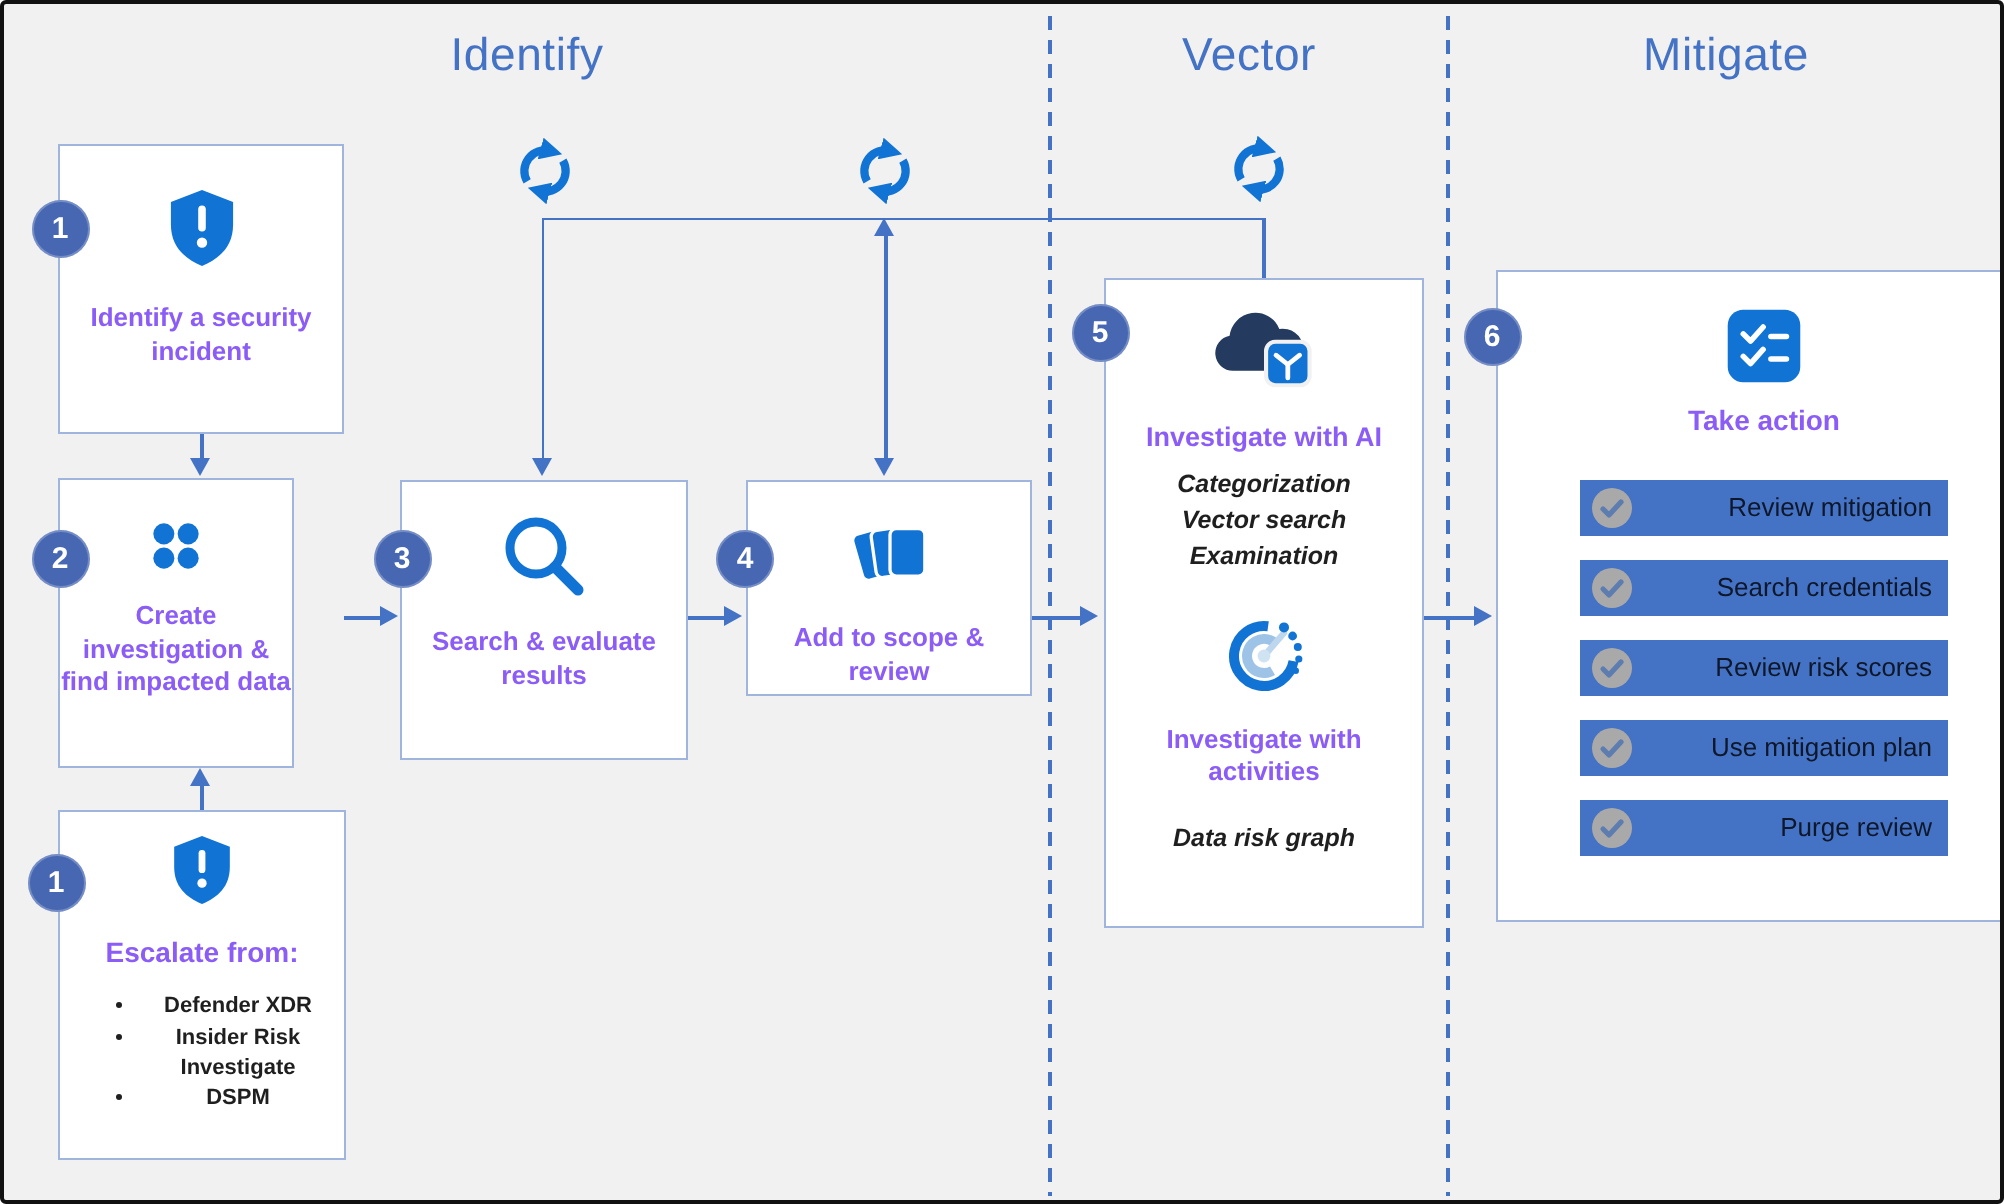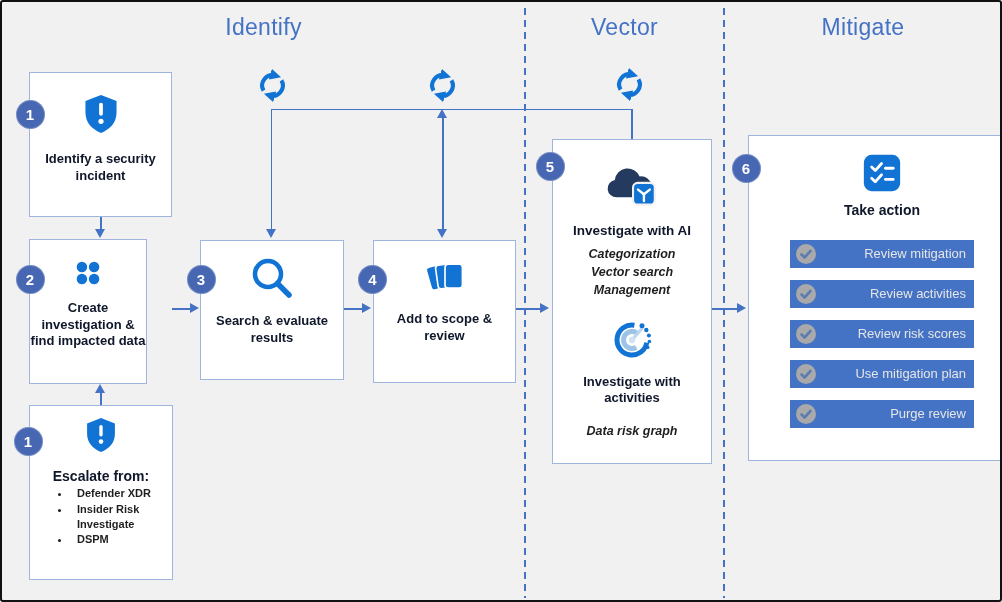--- a/index.html
+++ b/index.html
@@ -15,39 +15,39 @@
   
   .sep { position:absolute; top:6px; height:590px; width:2px;
          background:repeating-linear-gradient(to bottom,#4472c4 0 7px,transparent 7px 12px); }
   
   .node { position:absolute; background:#fff; border:1.5px solid #9fb5dd;
           display:flex; flex-direction:column; align-items:center; text-align:center; }
   .badge { position:absolute; width:29px; height:29px; border-radius:50%;
            background:#4767b2; color:#fff; font-weight:bold; font-size:15px;
            display:flex; align-items:center; justify-content:center; z-index:4;
            box-shadow:0 0 0 1px rgba(255,255,255,.25) inset; }
-  .lbl { font-weight:bold; font-size:13px; color:#0f172a; line-height:1.28; }
+  .lbl { font-weight:bold; font-size:13px; color:#8b5cf6; line-height:1.28; }
   .ital { font-weight:bold; font-style:italic; font-size:12.5px; color:#1f1f1f; line-height:1.42; }
   
   .hline { position:absolute; height:1.5px; background:#4472c4; }
   .vline { position:absolute; width:1.5px; background:#4472c4; }
   .arr { position:absolute; width:0; height:0; }
   .arr-r { border-top:5.5px solid transparent; border-bottom:5.5px solid transparent; border-left:9.5px solid #4472c4; }
   .arr-d { border-left:5.5px solid transparent; border-right:5.5px solid transparent; border-top:9.5px solid #4472c4; }
   .arr-u { border-left:5.5px solid transparent; border-right:5.5px solid transparent; border-bottom:9.5px solid #4472c4; }
   .sync { position:absolute; width:33px; height:33px; }
   
   .actions { display:flex; flex-direction:column; gap:12px; margin-top:20px; width:184px; }
   .action-btn { height:28px; background:#4472c4; display:flex; align-items:center;
                 padding:0 8px 0 6px; }
-  .action-btn .txt { flex:1; text-align:right; color:#e5e5e5; font-size:13px; }
+  .action-btn .txt { flex:1; text-align:right; color:#0f172a; font-size:13px; }
   .chk { width:20px; height:20px; border-radius:50%; background:#a9a9a9;
          display:flex; align-items:center; justify-content:center; flex:0 0 20px; }
   
-  .esc-list { list-style:disc; text-align:left; padding-left:16px;
+  .esc-list { list-style:disc; text-align:center; margin-top:10px; padding-left:16px;
               margin-left:14px; width:106px; }
   .esc-list li { font-weight:bold; font-size:11px; color:#1f1f1f; line-height:1.35;
                  padding-left:6px; margin-bottom:1px; }
 </style>
 </head>
 <body>
 
 <svg width="0" height="0" style="position:absolute">
   <defs>
     <marker id="syncArrow" viewBox="0 0 10 10" refX="4.5" refY="5" markerWidth="2.7" markerHeight="2.7" orient="auto">
@@ -127,48 +127,48 @@
   </div>
 
   <div class="node" style="left:198px;top:238px;width:144px;height:140px;padding-top:14px">
     <svg width="46" height="46" viewBox="0 0 46 46">
       <circle cx="19" cy="19" r="13" fill="none" stroke="#1173d4" stroke-width="4.5"></circle>
       <line x1="28.5" y1="28.5" x2="40" y2="40" stroke="#1173d4" stroke-width="5.5" stroke-linecap="round"></line>
     </svg>
     <div class="lbl" style="margin-top:12px;width:126px">Search &amp; evaluate results</div>
   </div>
 
-  <div class="node" style="left:371px;top:238px;width:143px;height:143px;padding-top:16px">
+  <div class="node" style="left:371px;top:238px;width:143px;height:108px;padding-top:16px">
     <svg width="44" height="42" viewBox="0 0 48 44">
       <g fill="#1173d4" stroke="#fff" stroke-width="1.8">
         <rect x="6" y="8" width="19" height="26" rx="3.5" transform="rotate(-16 15.5 21)"></rect>
         <rect x="15" y="7" width="19" height="26" rx="3.5" transform="rotate(-8 24.5 20)"></rect>
         <rect x="24" y="7" width="19" height="26" rx="3.5"></rect>
       </g>
     </svg>
     <div class="lbl" style="margin-top:12px;width:120px">Add to scope &amp; review</div>
   </div>
 
-  <div class="node" style="left:550px;top:137px;width:160px;height:325px;padding-top:24px">
+  <div class="node" style="left:550px;top:137px;width:160px;height:325px;padding-top:12px">
     <svg width="58" height="46" viewBox="0 0 56 44">
       <path d="M38.5 32 H13a8.5 8.5 0 0 1-1.6-16.85 12.5 12.5 0 0 1 24-3.3A10 10 0 0 1 38.5 32Z" fill="#243a5e"></path>
       <g transform="translate(29,18)">
         <rect x="0" y="0" width="21" height="21" rx="4.5" fill="#1173d4" stroke="#f1f1f2" stroke-width="2"></rect>
         <g stroke="#fff" stroke-width="2.3" stroke-linecap="round" fill="none">
           <line x1="10.5" y1="11" x2="10.5" y2="17.5"></line>
           <line x1="10.5" y1="11" x2="4.8" y2="6.5"></line>
           <line x1="10.5" y1="11" x2="16.2" y2="6.5"></line>
         </g>
       </g>
     </svg>
     <div class="lbl" style="margin-top:12px;font-size:13.5px">Investigate with AI</div>
     <div style="margin-top:7px">
       <div class="ital">Categorization</div>
       <div class="ital">Vector search</div>
-      <div class="ital">Management</div>
+      <div class="ital">Examination</div>
     </div>
     <svg width="48" height="48" viewBox="0 0 48 48" style="margin-top:16px">
       <circle cx="24" cy="24" r="15" fill="none" stroke="#1173d4" stroke-width="5" stroke-dasharray="70 24.3" transform="rotate(10 24 24)"></circle>
       <circle cx="24" cy="24" r="8.5" fill="none" stroke="#9dc3e6" stroke-width="5" stroke-dasharray="36 17.4" transform="rotate(60 24 24)"></circle>
       <line x1="24" y1="24" x2="34" y2="12.5" stroke="#bdd7ee" stroke-width="3.2" stroke-linecap="round"></line>
       <circle cx="24" cy="24" r="3.2" fill="#cfe3f3"></circle>
       <circle cx="34" cy="9.7" r="2.5" fill="#1173d4"></circle>
       <circle cx="38.3" cy="14" r="2.2" fill="#1173d4"></circle>
       <circle cx="40.9" cy="19.5" r="2" fill="#1173d4"></circle>
       <circle cx="41.4" cy="25.5" r="1.8" fill="#1173d4"></circle>
@@ -197,21 +197,21 @@
             </svg>
           </span>
         <span class="txt">Review mitigation</span>
       </div>
       <div class="action-btn">
         <span class="chk">
             <svg width="20" height="20" viewBox="0 0 20 20">
               <path d="M5.5 10.5 l3 3 l6-6.5" fill="none" stroke="#5d7db0" stroke-width="2.6" stroke-linecap="round" stroke-linejoin="round"></path>
             </svg>
           </span>
-        <span class="txt">Review activities</span>
+        <span class="txt">Search credentials</span>
       </div>
       <div class="action-btn">
         <span class="chk">
             <svg width="20" height="20" viewBox="0 0 20 20">
               <path d="M5.5 10.5 l3 3 l6-6.5" fill="none" stroke="#5d7db0" stroke-width="2.6" stroke-linecap="round" stroke-linejoin="round"></path>
             </svg>
           </span>
         <span class="txt">Review risk scores</span>
       </div>
       <div class="action-btn">

